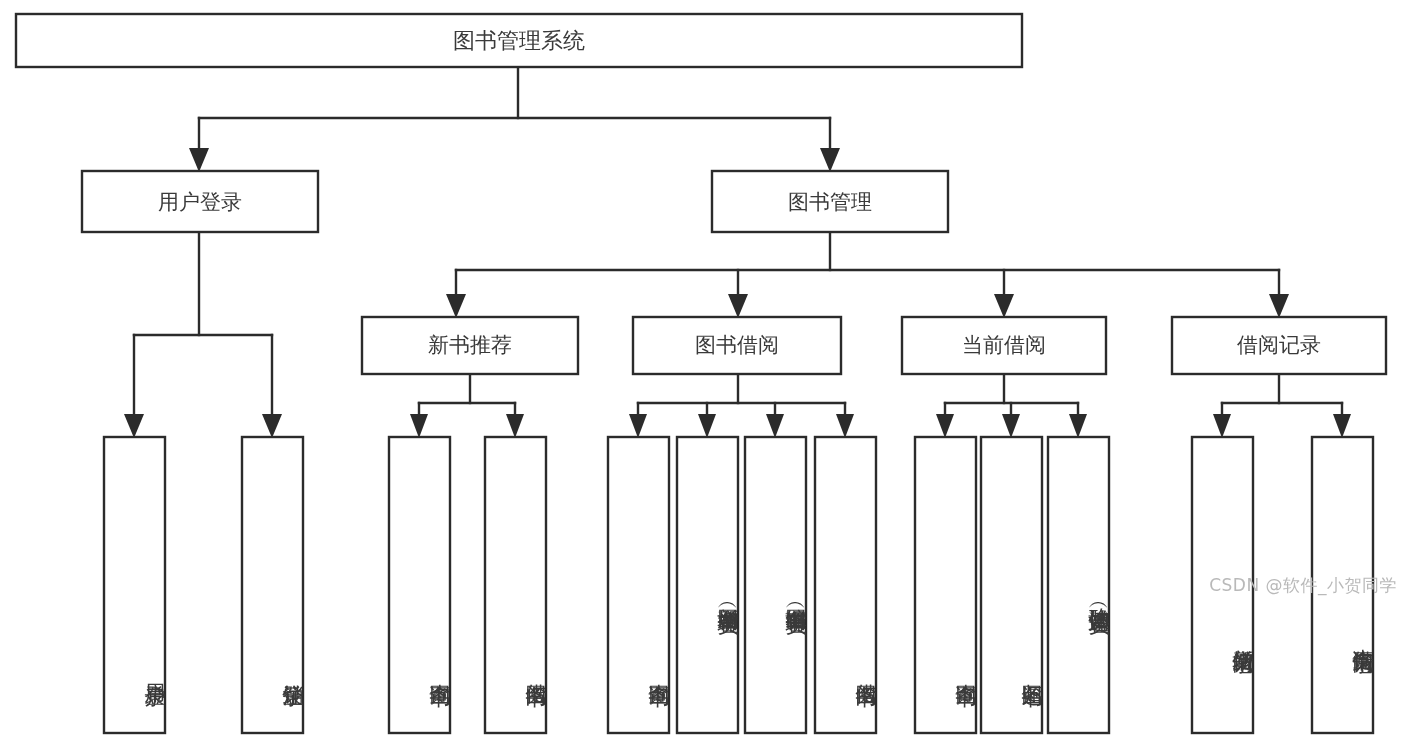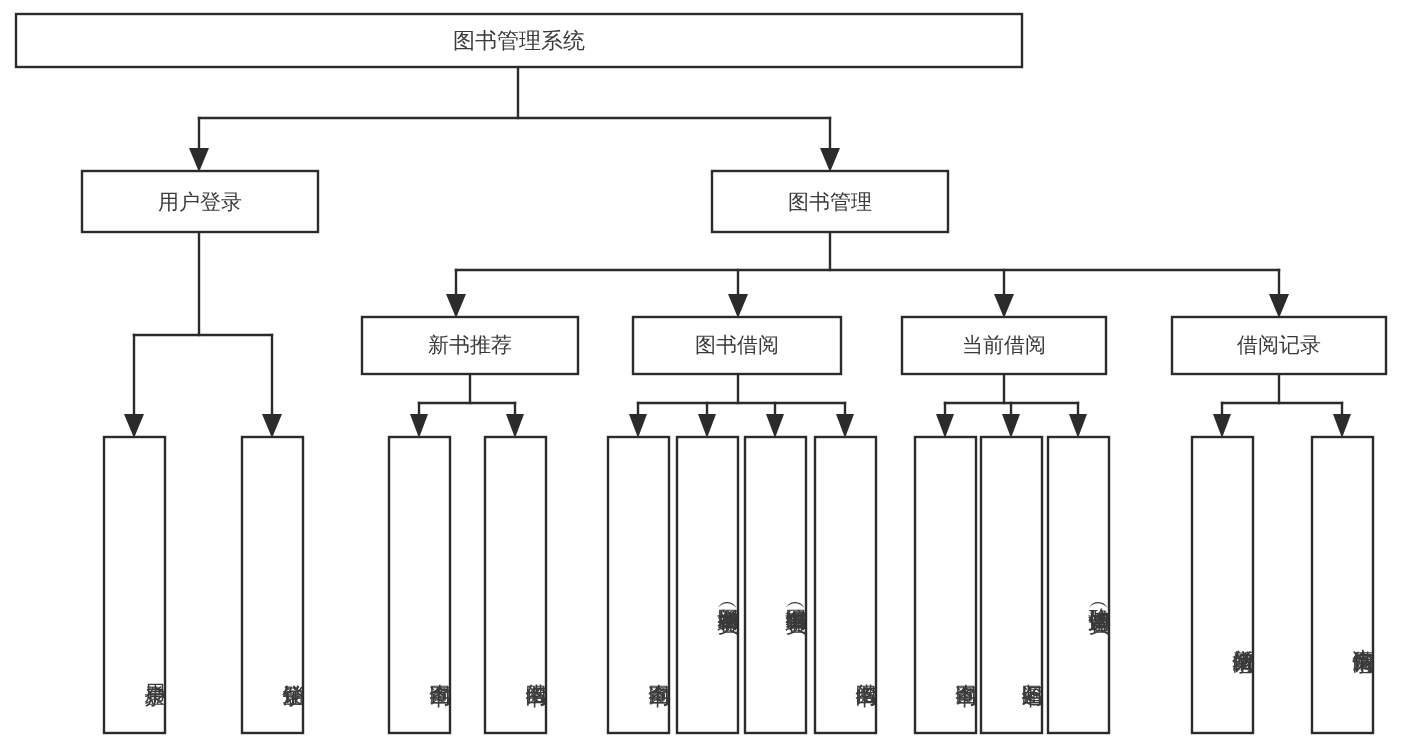--- a/index.html
+++ b/index.html
@@ -210,14 +210,15 @@
   <div class="vlabel" style="left:745px; top:437px; width:61px; height:296px; padding-top:10px;">编辑图书（管理员）</div>
   <div class="vlabel" style="left:815px; top:437px; width:61px; height:296px; padding-top:84px;">借阅图书</div>
 
   <div class="vlabel" style="left:915px; top:437px; width:61px; height:296px; padding-top:84px;">查询图书</div>
   <div class="vlabel" style="left:981px; top:437px; width:61px; height:296px; padding-top:84px;">归还图书</div>
   <div class="vlabel" style="left:1048px; top:437px; width:61px; height:296px; padding-top:10px;">确认归还（管理员）</div>
 
   <div class="vlabel" style="left:1192px; top:437px; width:61px; height:296px; padding-top:50px;">新增借阅记录</div>
   <div class="vlabel" style="left:1312px; top:437px; width:61px; height:296px; padding-top:50px;">查询借阅记录</div>
 
+  <div class="watermark">CSDN @软件_小贺同学</div>
 
 </div>
 
 </body></html>

